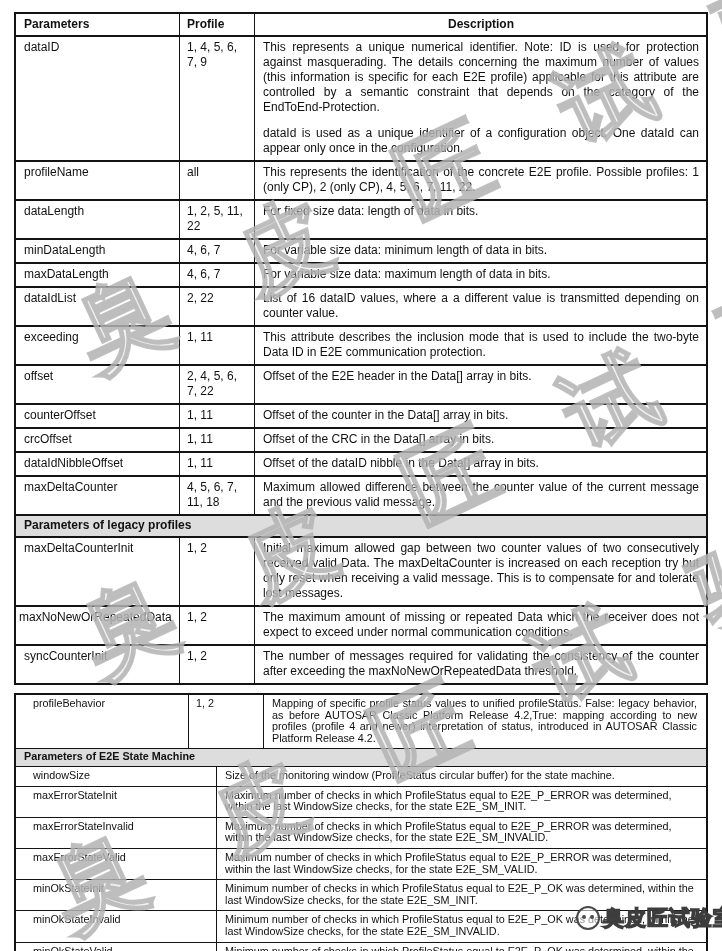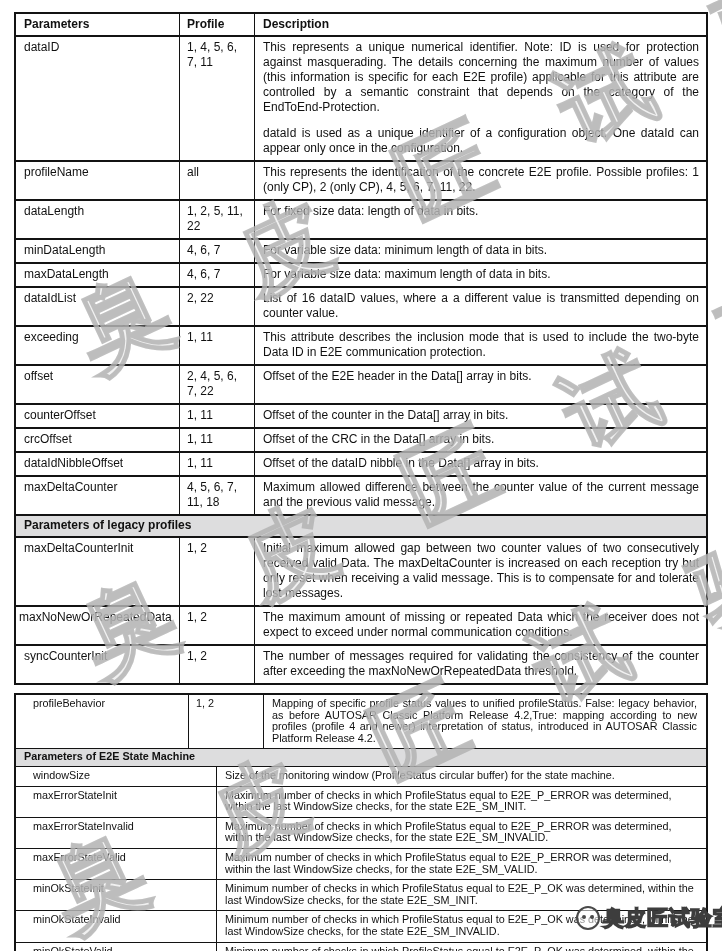--- a/index.html
+++ b/index.html
@@ -112,26 +112,26 @@
 
   <div class="wm wm-a">臭 皮 匠 试 验 室</div>
   <div class="wm wm-b">臭 皮 匠 试 验 室</div>
   <div class="wm wm-c">臭 皮 匠 试 验 室</div>
 
   <div class="tbl t1">
 
     <div class="row hdr">
       <div class="cell c-param">Parameters</div>
       <div class="cell c-profile">Profile</div>
-      <div class="cell c-desc" style="text-align:left">Description</div>
+      <div class="cell c-desc" style="text-align:center">Description</div>
     </div>
 
     <div class="row">
       <div class="cell c-param">dataID</div>
-      <div class="cell c-profile">1, 4, 5, 6, 7, 11</div>
+      <div class="cell c-profile">1, 4, 5, 6, 7, 9</div>
       <div class="cell c-desc">
         <p>This represents a unique numerical identifier.  Note:  ID is used for protection against masquerading.  The details concerning the maximum number of values (this information is specific for each E2E profile) applicable for this attribute are controlled by a semantic constraint that depends on the category of the EndToEnd-Protection.</p>
         <p>dataId is used as a unique identifier of a configuration object.  One dataId can appear only once in the configuration.</p>
       </div>
     </div>
 
     <div class="row">
       <div class="cell c-param">profileName</div>
       <div class="cell c-profile">all</div>
       <div class="cell c-desc">This represents the identification of the concrete E2E profile.  Possible profiles: 1 (only CP), 2 (only CP), 4, 5, 6, 7, 11, 22.</div>

